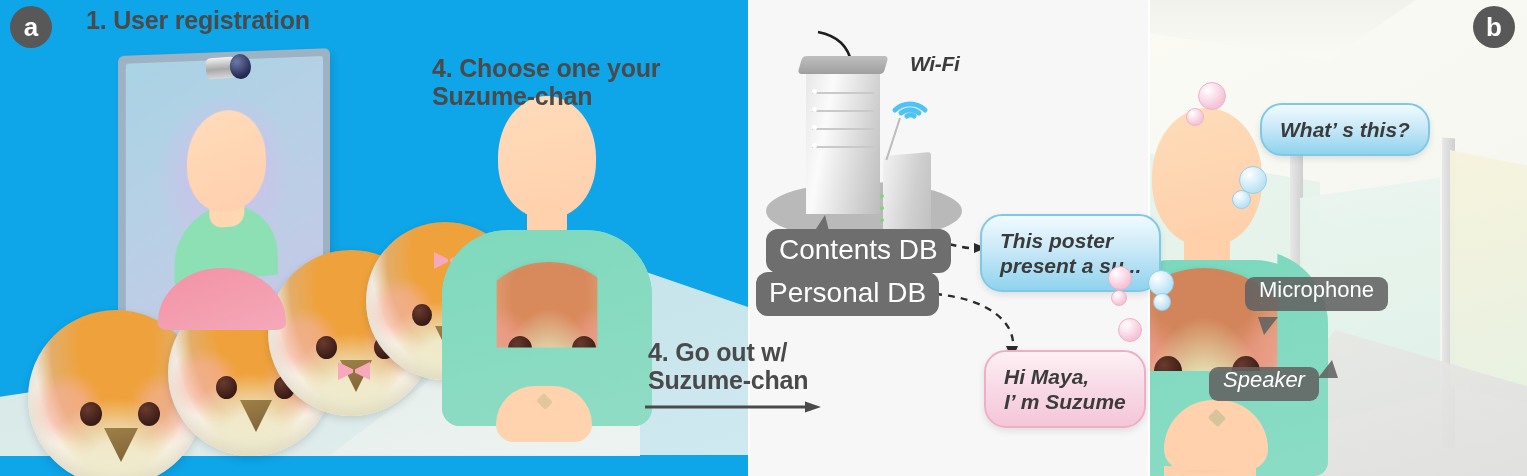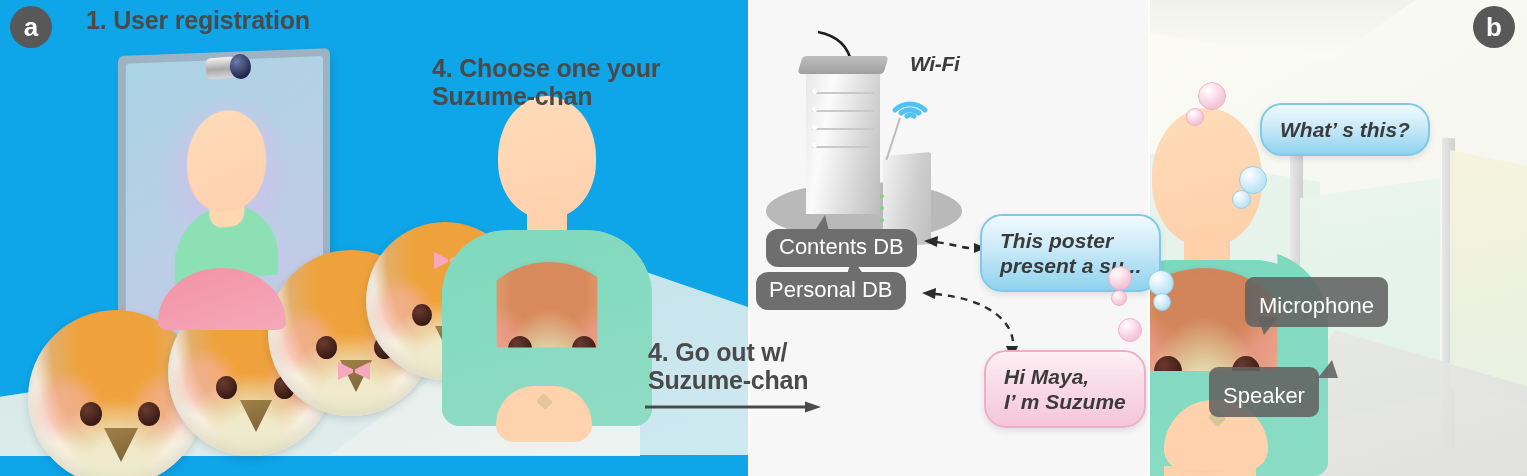--- a/index.html
+++ b/index.html
@@ -158,21 +158,21 @@
   #wifi-label{position:absolute;left:910px;top:52px;font-size:21px;font-style:italic;
     font-weight:bold;color:#3c3c3c;letter-spacing:-.3px;}
   #wifi-stick{position:absolute;left:899px;top:118px;width:2px;height:44px;
     background:#bcbcbc;transform:rotate(18deg);transform-origin:top;}
   #server-label{position:absolute;left:758px;top:4px;font-size:22px;font-weight:bold;
     color:#2e2e2e;line-height:1.14;white-space:pre-line;}
   #server-arrow{position:absolute;left:816px;top:30px;width:50px;height:46px;}
 
   
   .db-pill{position:absolute;background:#6e6e6e;color:#fff;border-radius:12px;
-    font-size:22px;font-weight:normal;padding:5px 13px 7px;white-space:nowrap;z-index:14;}
+    font-size:28px;font-weight:normal;padding:5px 13px 7px;white-space:nowrap;z-index:14;}
   #db-contents{left:766px;top:229px;}
   #db-personal{left:756px;top:272px;}
   .pill-tail{position:absolute;width:0;height:0;z-index:13;}
   #tail-contents{left:812px;top:215px;border-left:13px solid transparent;
     border-right:5px solid transparent;border-bottom:20px solid #6e6e6e;}
   #tail-personal{left:846px;top:258px;border-left:6px solid transparent;
     border-right:14px solid transparent;border-bottom:20px solid #6e6e6e;}
 
   
   .dash-svg{position:absolute;z-index:12;}
@@ -232,23 +232,23 @@
 
   
   .dotbubble{position:absolute;border-radius:50%;z-index:45;}
   .dot-pink{background:radial-gradient(circle at 34% 28%,#ffffff,#f5c2d6 72%);
     border:1px solid #efb2c9;}
   .dot-blue{background:radial-gradient(circle at 34% 28%,#ffffff,#b9e2f5 72%);
     border:1px solid #96cfe9;}
 
   
   .tag{position:absolute;background:rgba(98,98,98,.88);color:#fff;border-radius:9px;
-    font-size:22px;padding:16px 14px 8px;white-space:nowrap;z-index:46;}
+    font-size:22px;padding:0 14px 8px;white-space:nowrap;z-index:46;}
   #tag-mic{left:1245px;top:277px;}
-  #tag-spk{left:1209px;top:367px;}
+  #tag-spk{left:1209px;top:367px;font-style:italic;}
   .tag-tail{position:absolute;width:0;height:0;z-index:45;}
   #tail-mic{left:1258px;top:317px;border-left:6px solid transparent;
     border-right:14px solid transparent;border-top:18px solid rgba(98,98,98,.88);}
   #tail-spk{left:1318px;top:360px;border-left:14px solid transparent;
     border-right:6px solid transparent;border-bottom:18px solid rgba(98,98,98,.88);}
 </style>
 </head>
 <body>
 
 <div id="figure">

